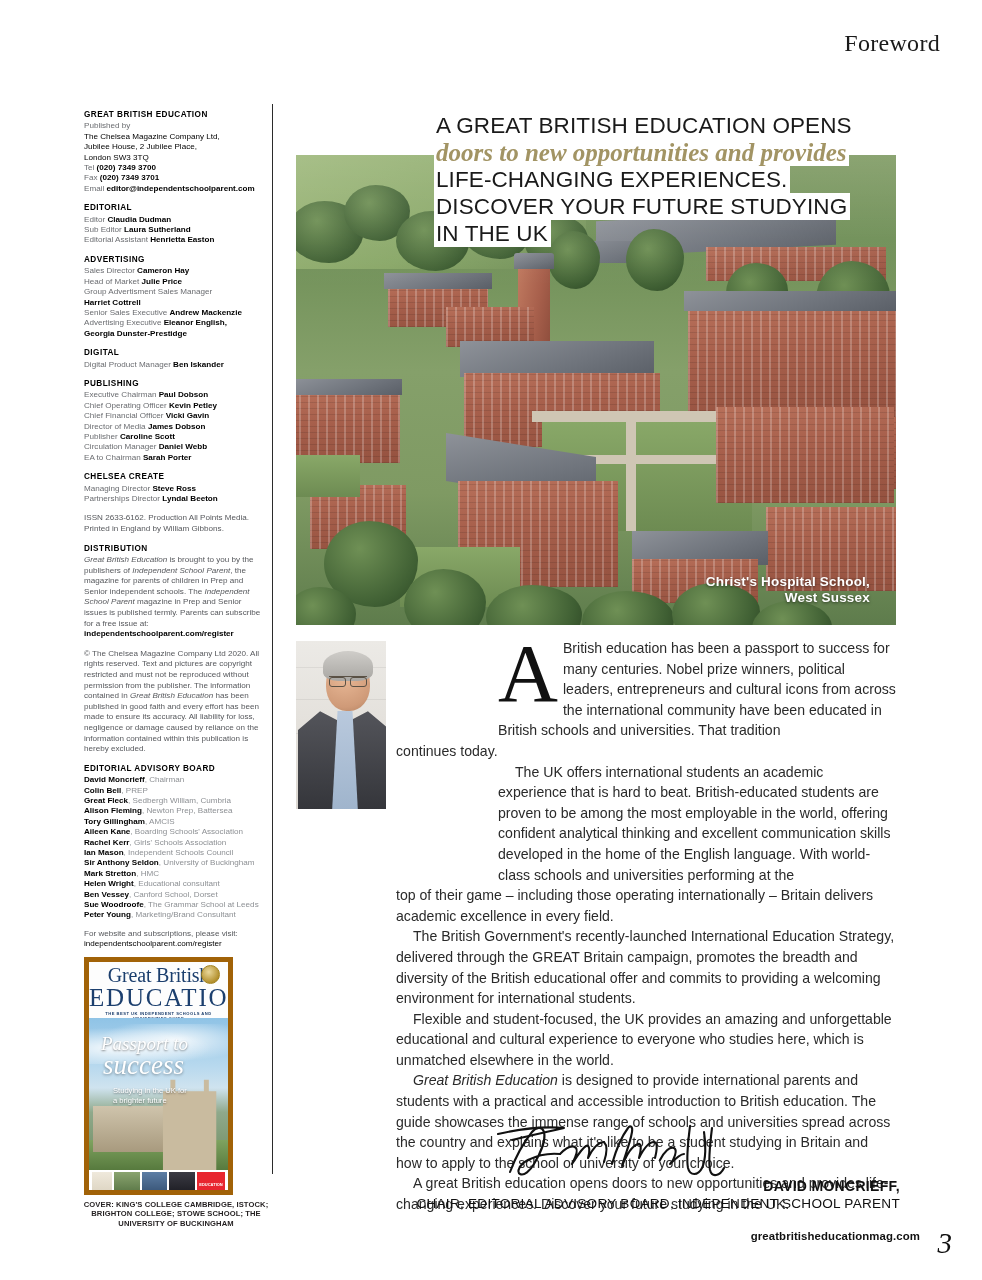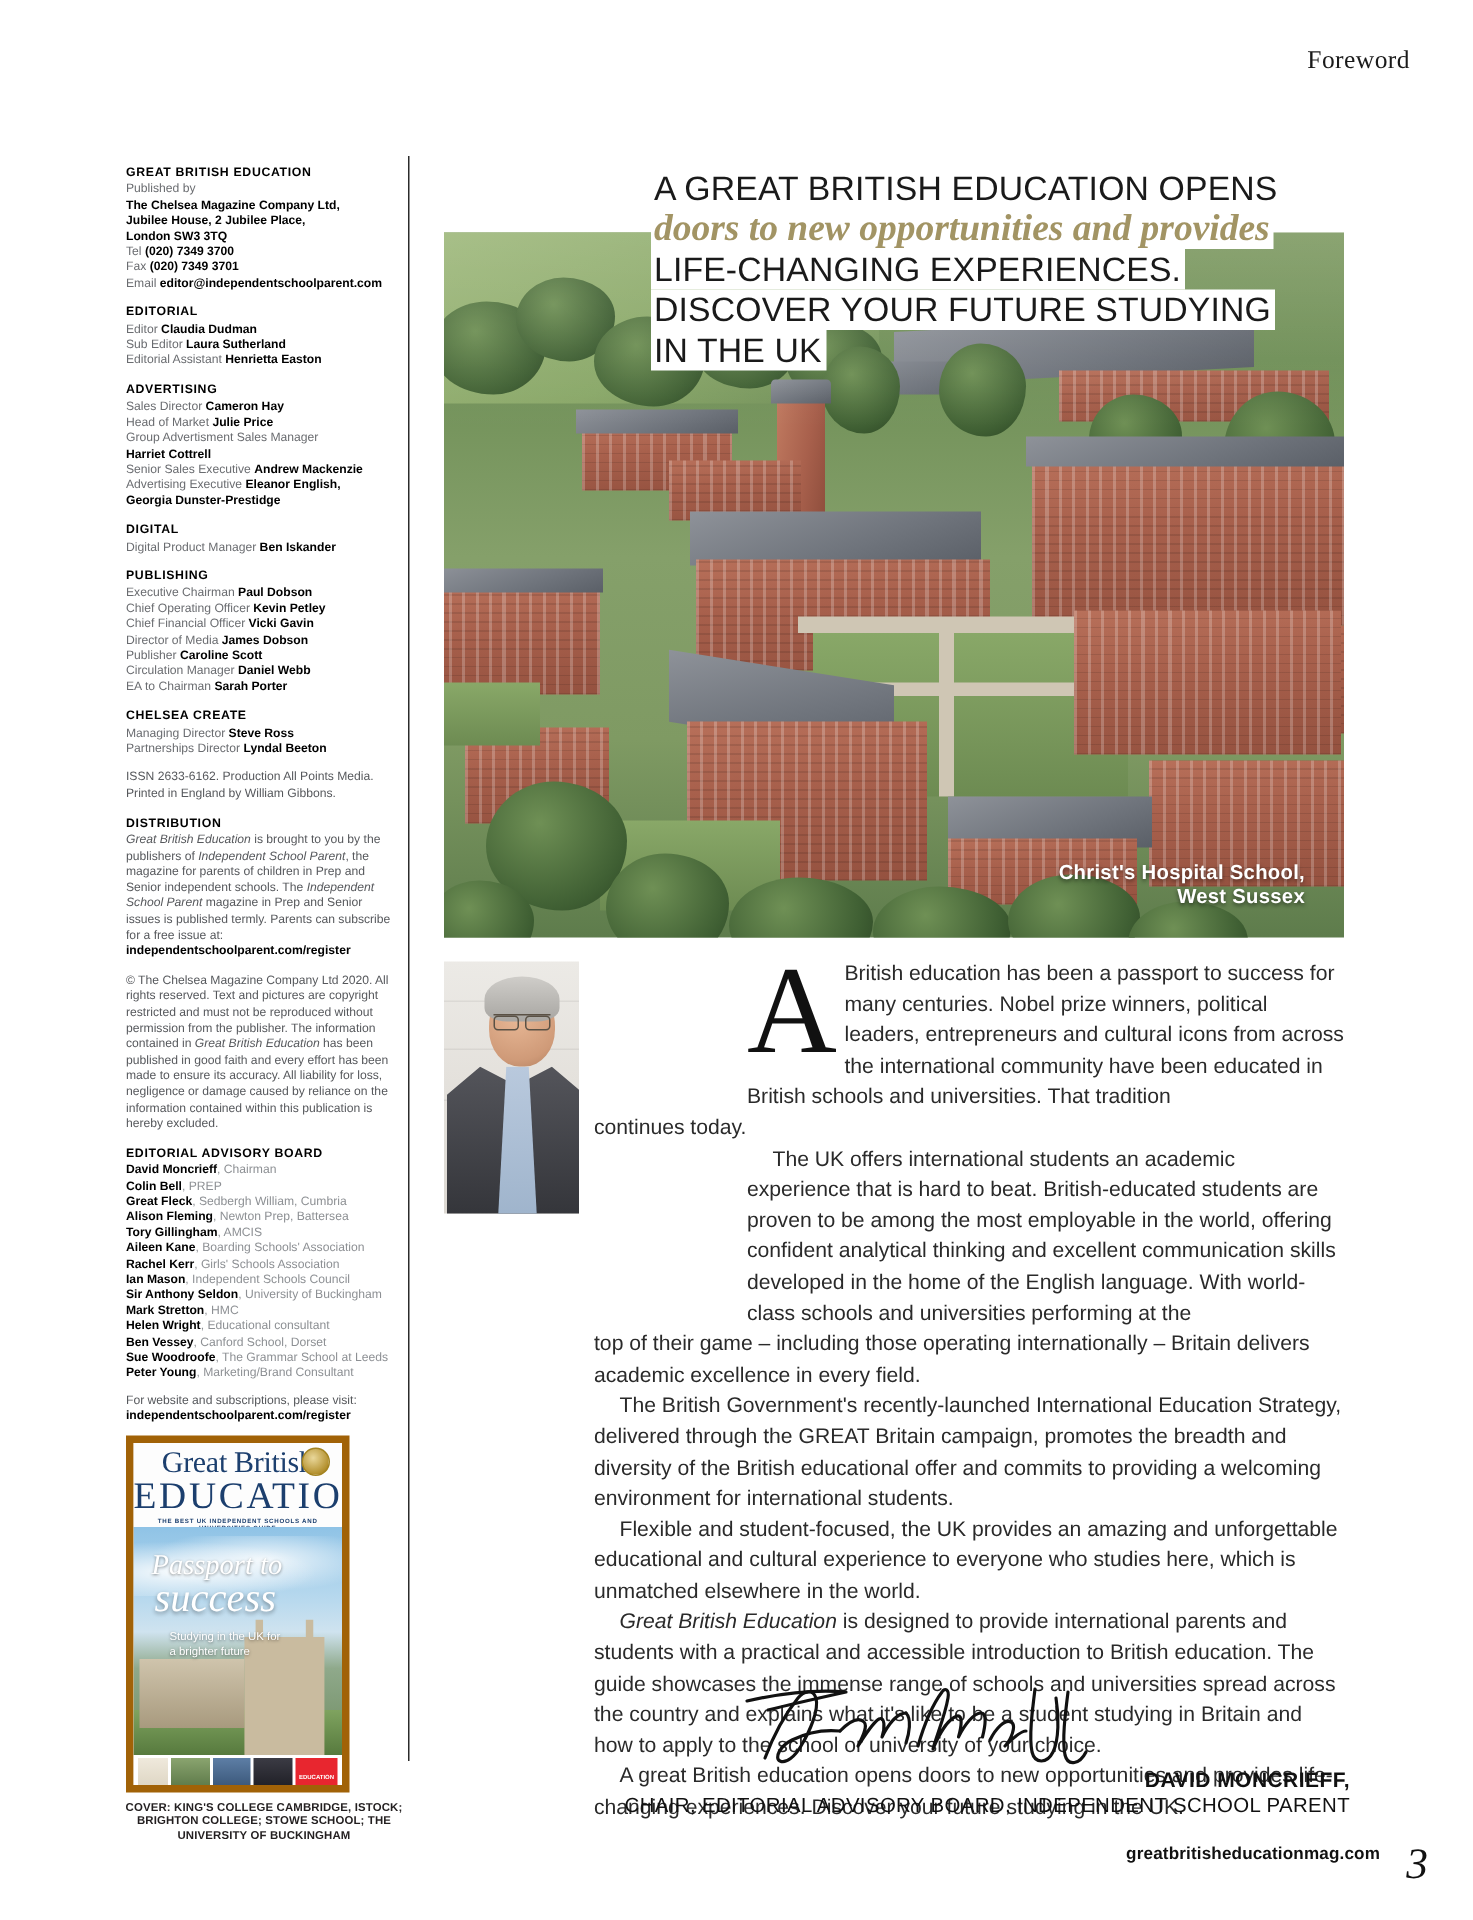--- a/index.html
+++ b/index.html
@@ -9,21 +9,21 @@
     font-family: "Liberation Sans", sans-serif;
     color: #231f20;
     position: relative;
     overflow: hidden;
   }
 
   
   .running-head {
     position: absolute; top: 30px; right: 42px;
     font-family: "Liberation Serif", serif;
-    font-size: 17px; color: #1a1a1a; letter-spacing: .3px;
+    font-size: 24px; color: #1a1a1a; letter-spacing: .3px;
   }
 
   
   .page { position: absolute; inset: 0; }
 
   
   .sidebar {
     position: absolute; left: 84px; top: 110px;
     width: 182px;
     font-size: 8.1px; line-height: 10.4px;
@@ -37,21 +37,21 @@
     font-weight: bold; color: #000;
     letter-spacing: .45px; font-size: 8.2px;
     margin-bottom: 1px;
   }
   .sb-block { margin-bottom: 9px; }
   .sb-line { color: #6a6c70; }
   .sb-line b { color: #000; font-weight: bold; }
   .sb-para { color: #56585c; line-height: 10.6px; }
   .sb-para i { font-style: italic; }
   .sb-para b { color: #000; font-weight: bold; font-style: normal; }
-  .sb-strong { font-weight: bold; color: #000; }
+  .sb-strong { font-weight: normal; color: #000; }
   .sb-gap { height: 8px; }
 
   .board-line b { font-weight: bold; color: #000; }
   .board-line { color: #8d9094; }
 
   
   .cover {
     position: absolute; left: 84px; top: 957px;
     width: 149px; height: 238px;
     border: 5px solid #a16207;

